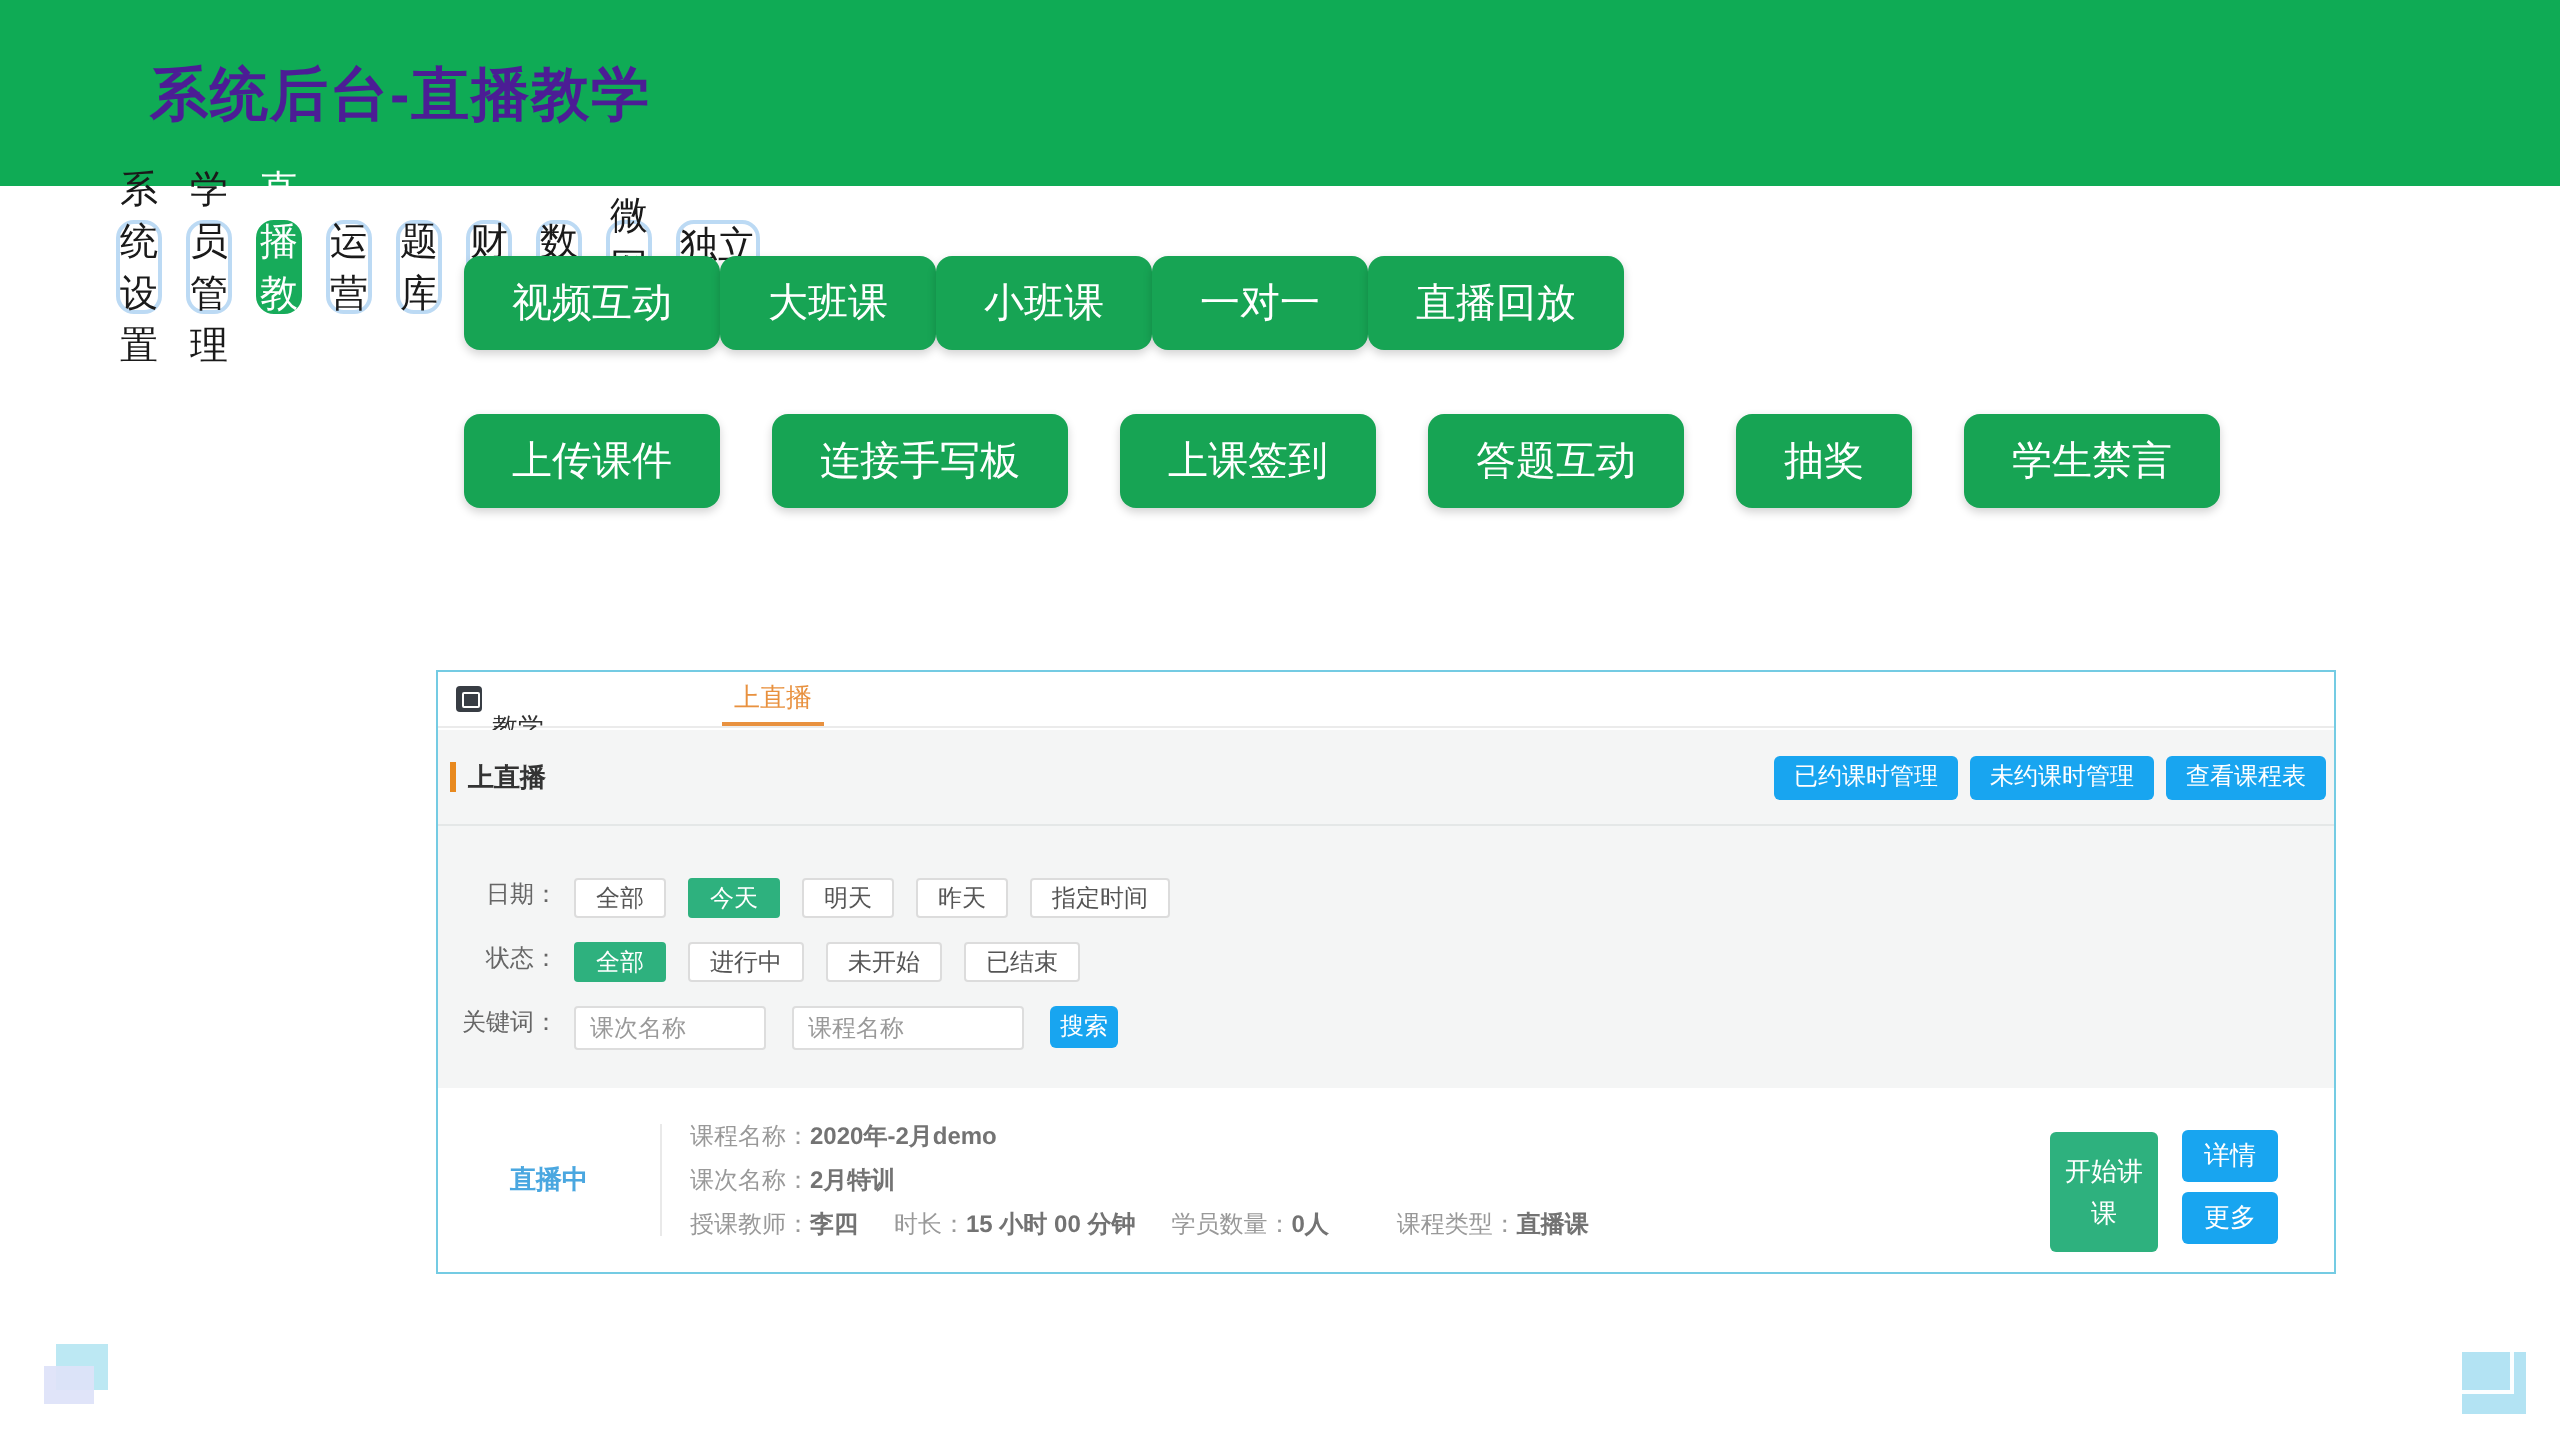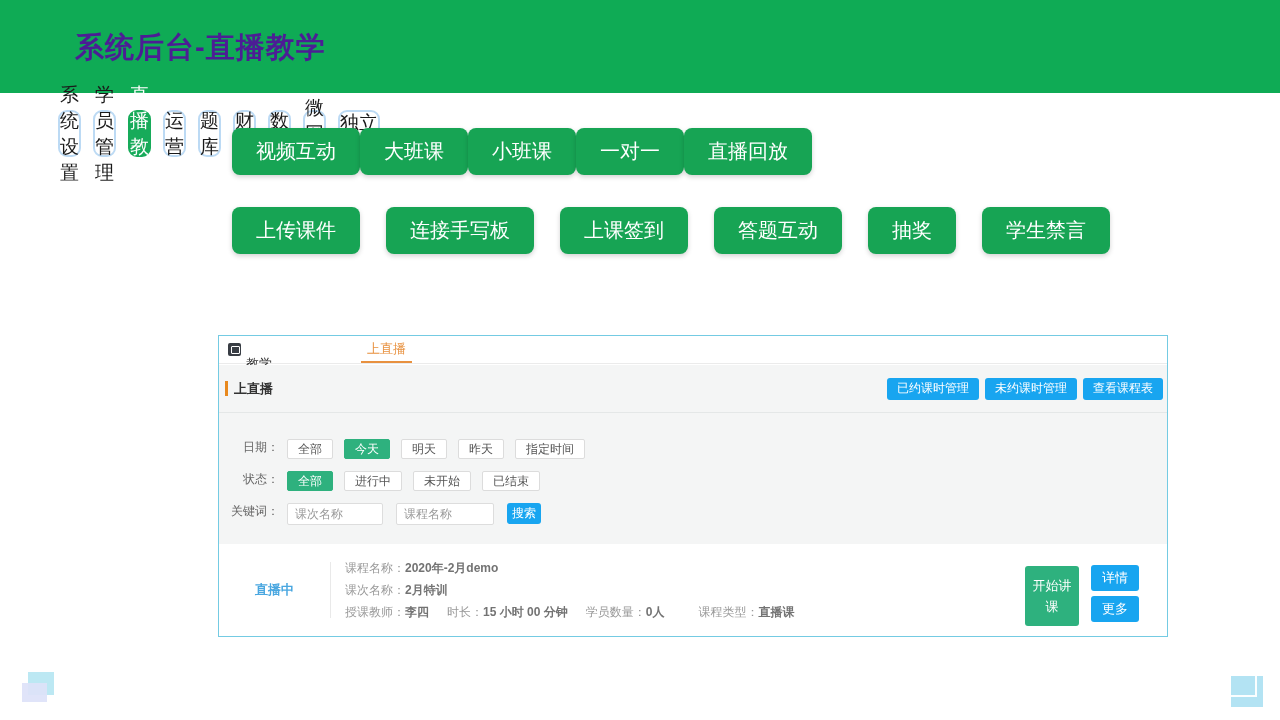--- a/index.html
+++ b/index.html
@@ -150,21 +150,21 @@
       <div class="filter-row">
         <span class="filter-label">状态：</span>
         <span class="chip active">全部</span>
         <span class="chip">进行中</span>
         <span class="chip">未开始</span>
         <span class="chip">已结束</span>
       </div>
       <div class="filter-row">
         <span class="filter-label">关键词：</span>
         <input class="kw-input" placeholder="课次名称" style="">
-        <input class="kw-input" style="width: 98px;" placeholder="课程名称">
+        <input class="kw-input" style="width: 116px;" placeholder="课程名称">
         <button class="search-btn">搜索</button>
       </div>
     </div>
 
     <div class="record">
       <div class="record-status">直播中</div>
       <div class="record-divider"></div>
       <div class="record-details">
         <div class="detail-line">
           <span class="d-label">课程名称：</span>

